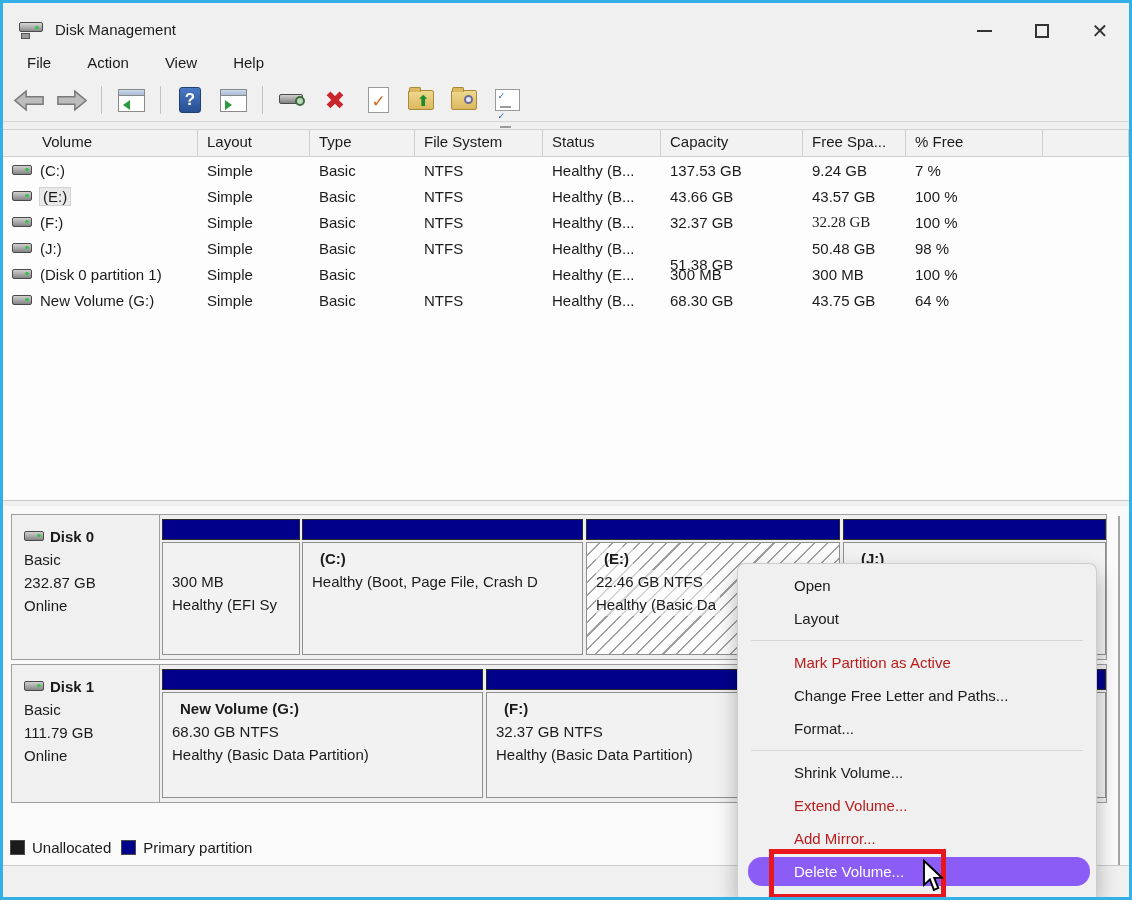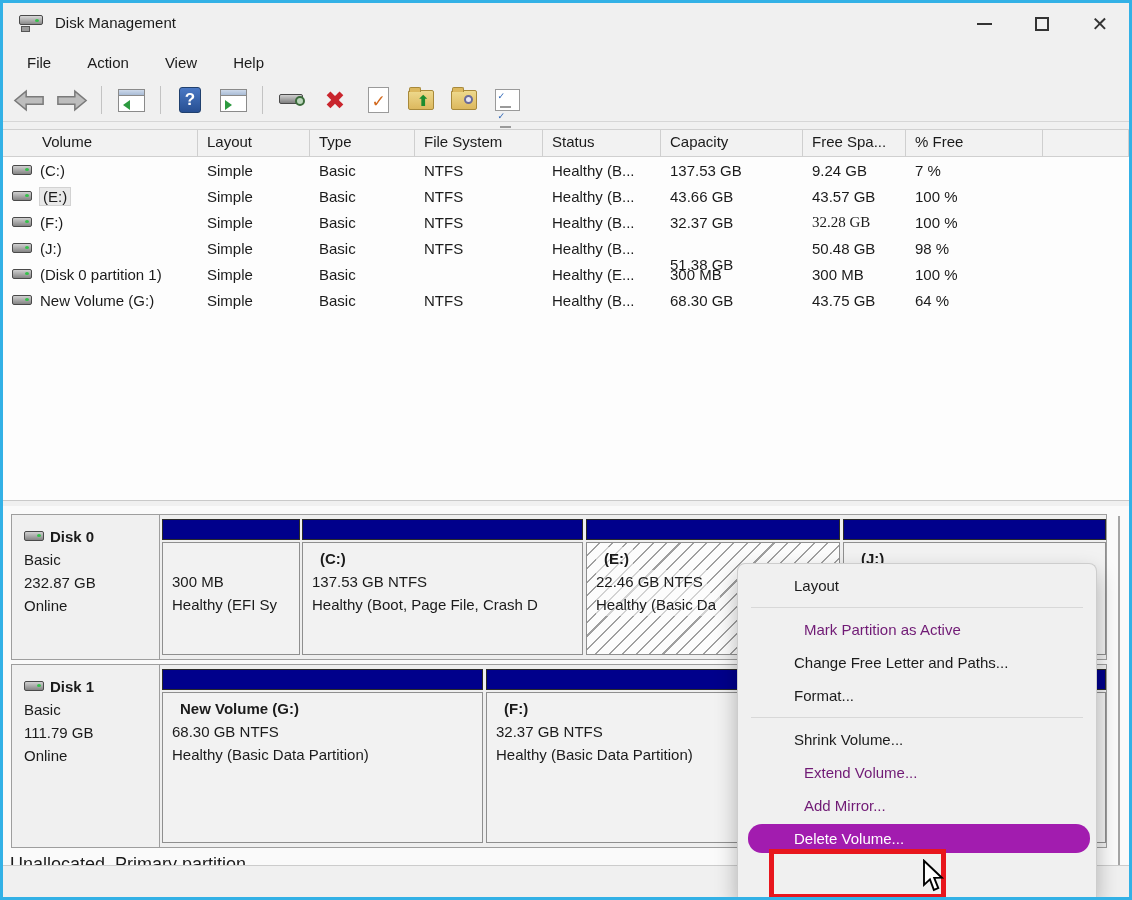--- a/index.html
+++ b/index.html
@@ -2,21 +2,21 @@
 <html><head>
 <meta charset="utf-8">
 <style>
   * { margin:0; padding:0; box-sizing:border-box; }
   html,body { width:1132px; height:900px; overflow:hidden; background:#e8e8e8;
     font-family:"Liberation Sans","DejaVu Sans",sans-serif; color:#1b1b1b; }
   .window { position:absolute; inset:0; width:1132px; height:900px;
     border:3px solid #33b1e6; background:#f0f0f0; overflow:hidden; }
 
   
-  .titlebar { position:absolute; left:0; top:0; right:0; height:42px; }
+  .titlebar { position:absolute; left:0; top:7px; right:0; height:42px; }
   .app-icon { position:absolute; left:16px; top:12px; width:26px; height:16px; }
   .app-icon .drive { position:absolute; left:0; top:0; width:24px; height:10px;
     background:linear-gradient(#d8d8d8,#8a8a8a); border:1px solid #4a4a4a; border-radius:2px; }
   .app-icon .drive::after { content:''; position:absolute; right:3px; top:3px; width:4px; height:3px;
     background:#35c24a; border-radius:50%; }
   .app-icon .plug { position:absolute; left:2px; top:11px; width:9px; height:6px;
     background:#9a9a9a; border:1px solid #555; }
   .title-text { position:absolute; left:52px; top:11px; font-size:15px; }
   .win-controls { position:absolute; right:0; top:0; height:42px; display:flex; }
   .wc { width:58px; height:42px; display:flex; align-items:center; justify-content:center; }
@@ -94,33 +94,33 @@
     background:#f2f2f2; padding:4px 0 0 9px; overflow:hidden; }
   .part .pbody.hatch { background:repeating-linear-gradient(135deg,#fcfcfc 0 8px,#9f9f9f 8px 9.5px); }
   .pline { font-size:15px; line-height:23px; white-space:nowrap; }
   .pline.t1 { font-weight:bold; padding-left:8px; min-height:23px; }
   .pbody.hatch .pline { background:rgba(252,252,252,.55); display:table; padding-right:4px; }
 
   .vscroll-line { position:absolute; left:1115px; top:10px; width:2px; height:360px; background:#a5a5a5; }
 
   
   .legend { position:absolute; left:7px; top:328px; height:26px; display:flex; align-items:center; gap:10px; }
-  .legend-item { display:flex; align-items:center; gap:19px; font-size:18px;flex-direction:column; }
+  .legend-item { display:flex; align-items:center; gap:7px; font-size:15px; }
   .swatch { width:15px; height:15px; border:1px solid #4a4a4a; }
 
   
   .statusbar { position:absolute; left:0; right:0; bottom:0; height:32px; background:#f0f0f0;
     border-top:1px solid #cccccc; }
 
   
   .context-menu { position:absolute; left:734px; top:560px; width:360px; height:334px;
     background:#f0f0f0; border:1px solid #cdcdcd; border-bottom:none; border-radius:8px 8px 0 0;
     box-shadow:0 10px 22px rgba(0,0,0,.28); padding-top:5px; z-index:20; overflow:hidden; }
   .cm-item { height:33px; display:flex; align-items:center; padding-left:56px; font-size:15px; }
-  .cm-item.disabled { color:#701a75;margin-left:10px; }
+  .cm-item.disabled { color:#b91c1c; }
   .cm-sep { border-top:1px solid #d8d8d8; margin:5px 13px; }
   .cm-item.highlight { height:29px; margin:2px 6px 2px 10px; padding-left:46px;
     background:#0f7bd7; color:#fff; border-radius:14px; }
 
   .red-box { position:absolute; left:766px; top:846px; width:177px; height:50px;
     border:5px solid #e8161d; z-index:30; }
   .cursor { position:absolute; left:916px; top:856px; z-index:40; }
 </style>
 </head>
 <body>
@@ -328,42 +328,41 @@
           <div class="pbody">
             <div class="pline t1"></div>
             <div class="pline">300 MB</div>
             <div class="pline">Healthy (EFI Sy</div>
           </div>
         </div>
         <div class="part" style="left: 290px; width: 281px;">
           <div class="strip" style="background: rgb(0, 0, 139);"></div>
           <div class="pbody">
             <div class="pline t1">(C:)</div>
-            <div class="pline">137.53 GB NTFS</div>
             <div class="pline">Healthy (Boot, Page File, Crash D</div>
           </div>
         </div>
         <div class="part" style="left: 574px; width: 254px;">
           <div class="strip" style="background: rgb(0, 0, 139);"></div>
           <div class="pbody hatch">
             <div class="pline t1">(E:)</div>
             <div class="pline">22.46 GB NTFS</div>
             <div class="pline">Healthy (Basic Da</div>
           </div>
         </div>
         <div class="part" style="left: 831px; width: 263px;">
           <div class="strip" style="background: rgb(0, 0, 139);"></div>
           <div class="pbody">
             <div class="pline t1">(J:)</div>
             <div class="pline"></div>
             <div class="pline"></div>
           </div>
         </div>
       </div>
-      <div class="disk-row" style="top: 158px; height: 184px; padding-left: 6px;">
+      <div class="disk-row" style="top: 158px; height: 139px; padding-left: 6px;">
         <div class="disk-label">
           <div><span class="drive-ic"></span><span class="dname">Disk 1</span></div>
           <div>Basic</div>
           <div>111.79 GB</div>
           <div>Online</div>
         </div>
         <div class="part" style="left: 150px; width: 321px;">
           <div class="strip" style="background: rgb(0, 0, 139);"></div>
           <div class="pbody">
             <div class="pline t1">New Volume  (G:)</div>
@@ -378,30 +377,31 @@
             <div class="pline">32.37 GB NTFS</div>
             <div class="pline">Healthy (Basic Data Partition)</div>
           </div>
         </div>
       </div>
     </div>
 
   <div class="statusbar"></div>
 
   <div class="context-menu" id="ctxmenu">
+      <div class="cm-item">Open</div>
       <div class="cm-item">Layout</div>
       <div class="cm-sep"></div>
       <div class="cm-item disabled">Mark Partition as Active</div>
       <div class="cm-item">Change Free Letter and Paths...</div>
       <div class="cm-item">Format...</div>
       <div class="cm-sep"></div>
       <div class="cm-item">Shrink Volume...</div>
       <div class="cm-item disabled">Extend Volume...</div>
       <div class="cm-item disabled">Add Mirror...</div>
-      <div class="cm-item highlight" style="background: #a21caf;">Delete Volume...</div>
+      <div class="cm-item highlight" style="background: #8b5cf6;">Delete Volume...</div>
     </div>
 
   <div class="red-box" id="redbox" style="border-color: rgb(232, 22, 29);"></div>
 
   <div class="cursor">
     <svg width="27" height="34" viewBox="0 0 13 20">
       <path d="M1.5 1 L1.5 15.2 L5 12 L7.3 18.2 L9.9 17.1 L7.5 11.1 L12 11 Z" fill="#ffffff" stroke="#000000" stroke-width="1.1"></path>
     </svg>
   </div>
 

